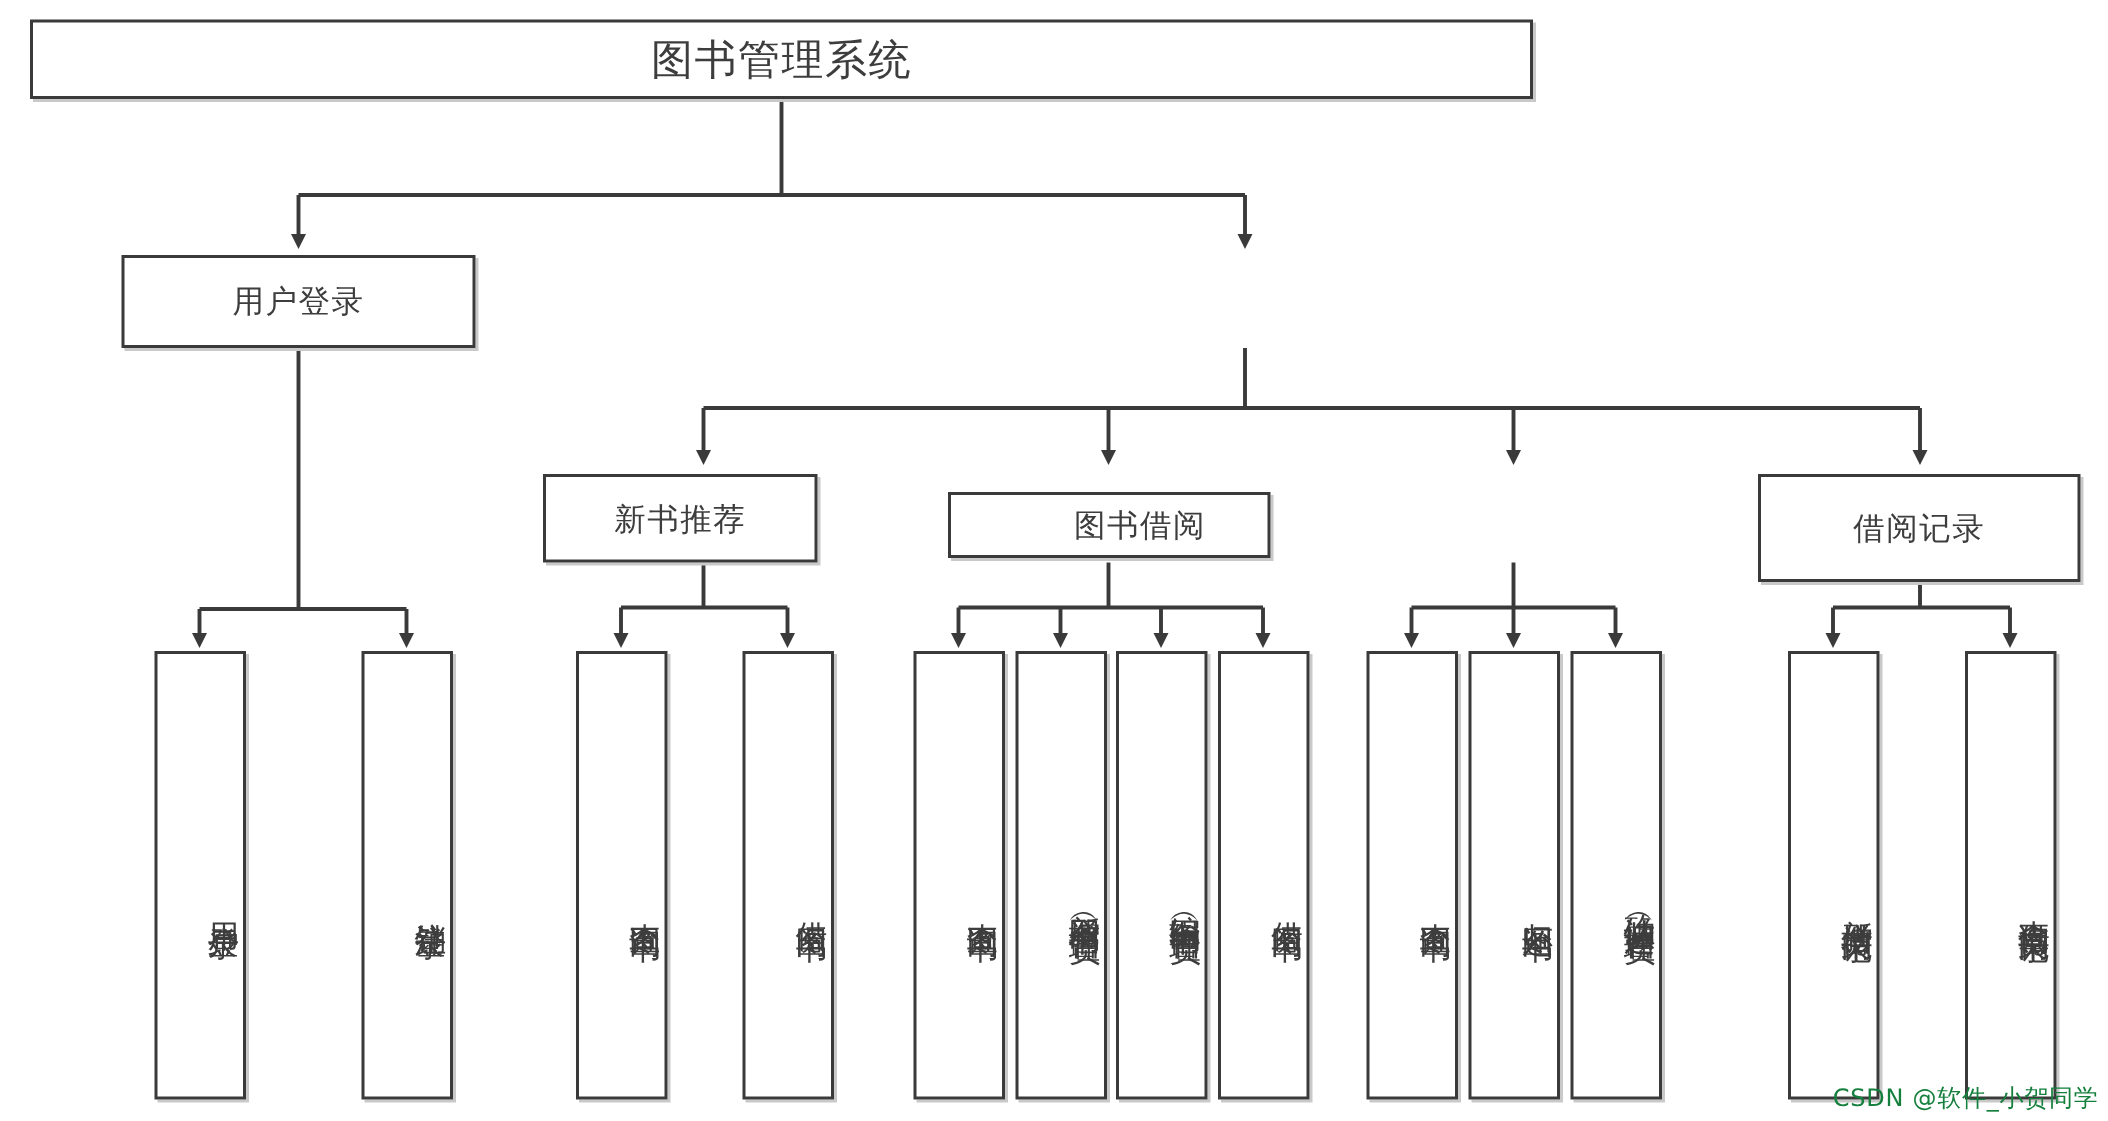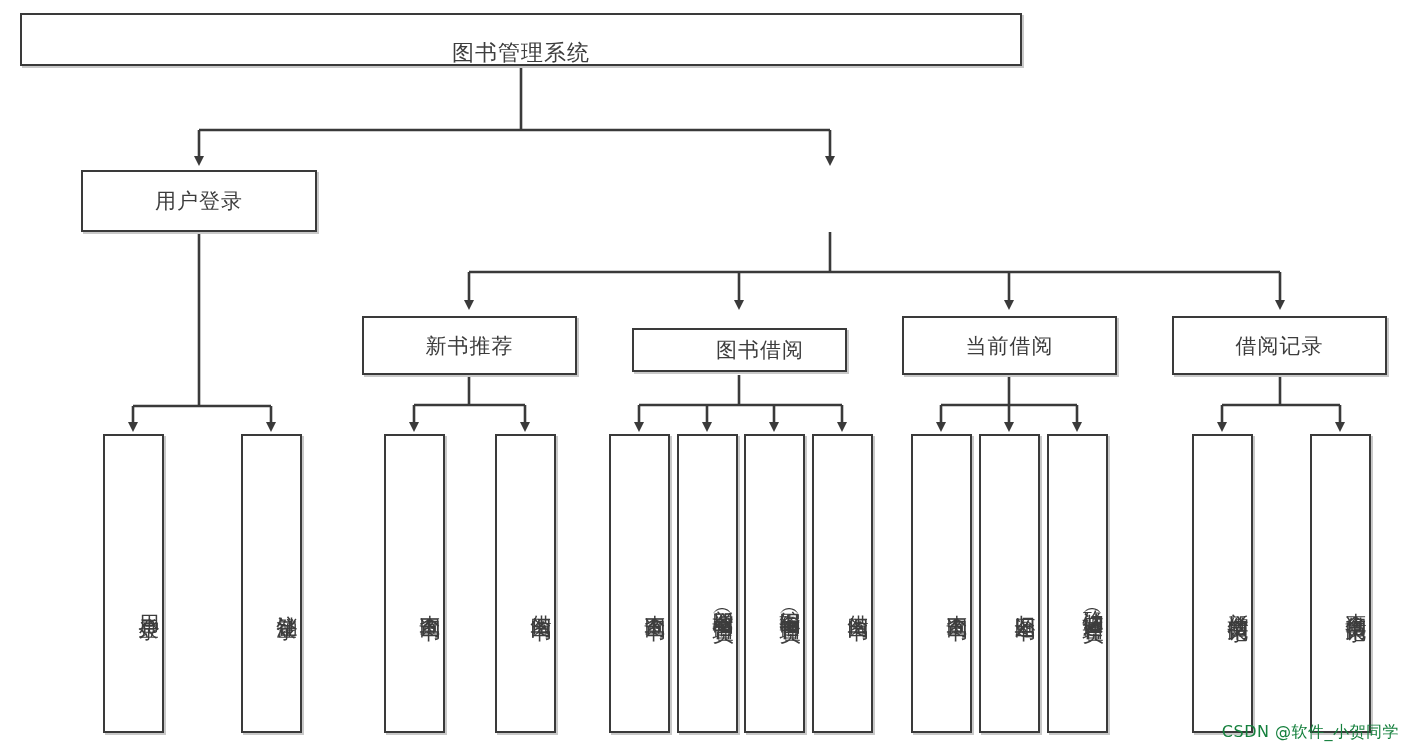--- a/index.html
+++ b/index.html
@@ -7,21 +7,21 @@
        font-family:"DejaVu Sans","Liberation Sans",sans-serif;}
   #stage{position:relative;width:1405px;height:747px;background:#fff;}
   svg#wires{position:absolute;left:0;top:0;width:1405px;height:747px;}
   .node{position:absolute;box-sizing:border-box;background:#ffffff;
         border:2px solid #3a3a3a;box-shadow:2px 2px 0 0 #c9c9c9;}
   .node .lbl{
       width:100%;height:100%;display:flex;align-items:center;
       justify-content:center;color:#3d3d3d;letter-spacing:1px;
       white-space:pre;}
   .h-node .lbl{font-size:21px;}
-  .root .lbl{font-size:22px;margin-top:13px;}
+  .root .lbl{font-size:28px;}
   .v-node .lbl{
       writing-mode:vertical-rl;text-orientation:upright;
       font-size:21px;line-height:1.28;letter-spacing:2px;
       padding-top:18px;align-items:flex-start;justify-content:center;}
   .watermark{position:absolute;right:6px;bottom:4px;font-size:16px;
       color:#15803d;letter-spacing:0.5px;white-space:nowrap;}
 </style>
 </head>
 <body>
 
@@ -78,30 +78,27 @@
   </svg>
 
   <div class="node root h-node" style="left:20px;top:13px;width:1002px;height:53px;">
     <div class="lbl">图书管理系统</div>
   </div>
 
   <div class="node h-node" style="left:81px;top:170px;width:236px;height:62px;">
     <div class="lbl">用户登录</div>
   </div>
 
-  <div class="node h-node" style="left:362px;top:316px;width:215px;height:59px;">
+  <div class="node h-node" style="left:362px;top:316px;width:183px;height:59px;">
     <div class="lbl">新书推荐</div>
   </div>
   <div class="node h-node" style="left:632px;top:328px;width:215px;height:44px;padding-left:41px;">
     <div class="lbl">图书借阅</div>
   </div>
-  <div class="node h-node" style="left:902px;top:316px;width:215px;height:59px;">
-    <div class="lbl">当前借阅</div>
-  </div>
-  <div class="node h-node" style="left:1172px;top:316px;width:215px;height:59px;">
+  <div class="node h-node" style="left:1172px;top:316px;width:215px;height:72px;">
     <div class="lbl">借阅记录</div>
   </div>
 
   <div class="node v-node" style="left:103px;top:434px;width:61px;height:299px;">
     <div class="lbl">用户登录</div>
   </div>
   <div class="node v-node" style="left:241px;top:434px;width:61px;height:299px;">
     <div class="lbl">注销登录</div>
   </div>
 

